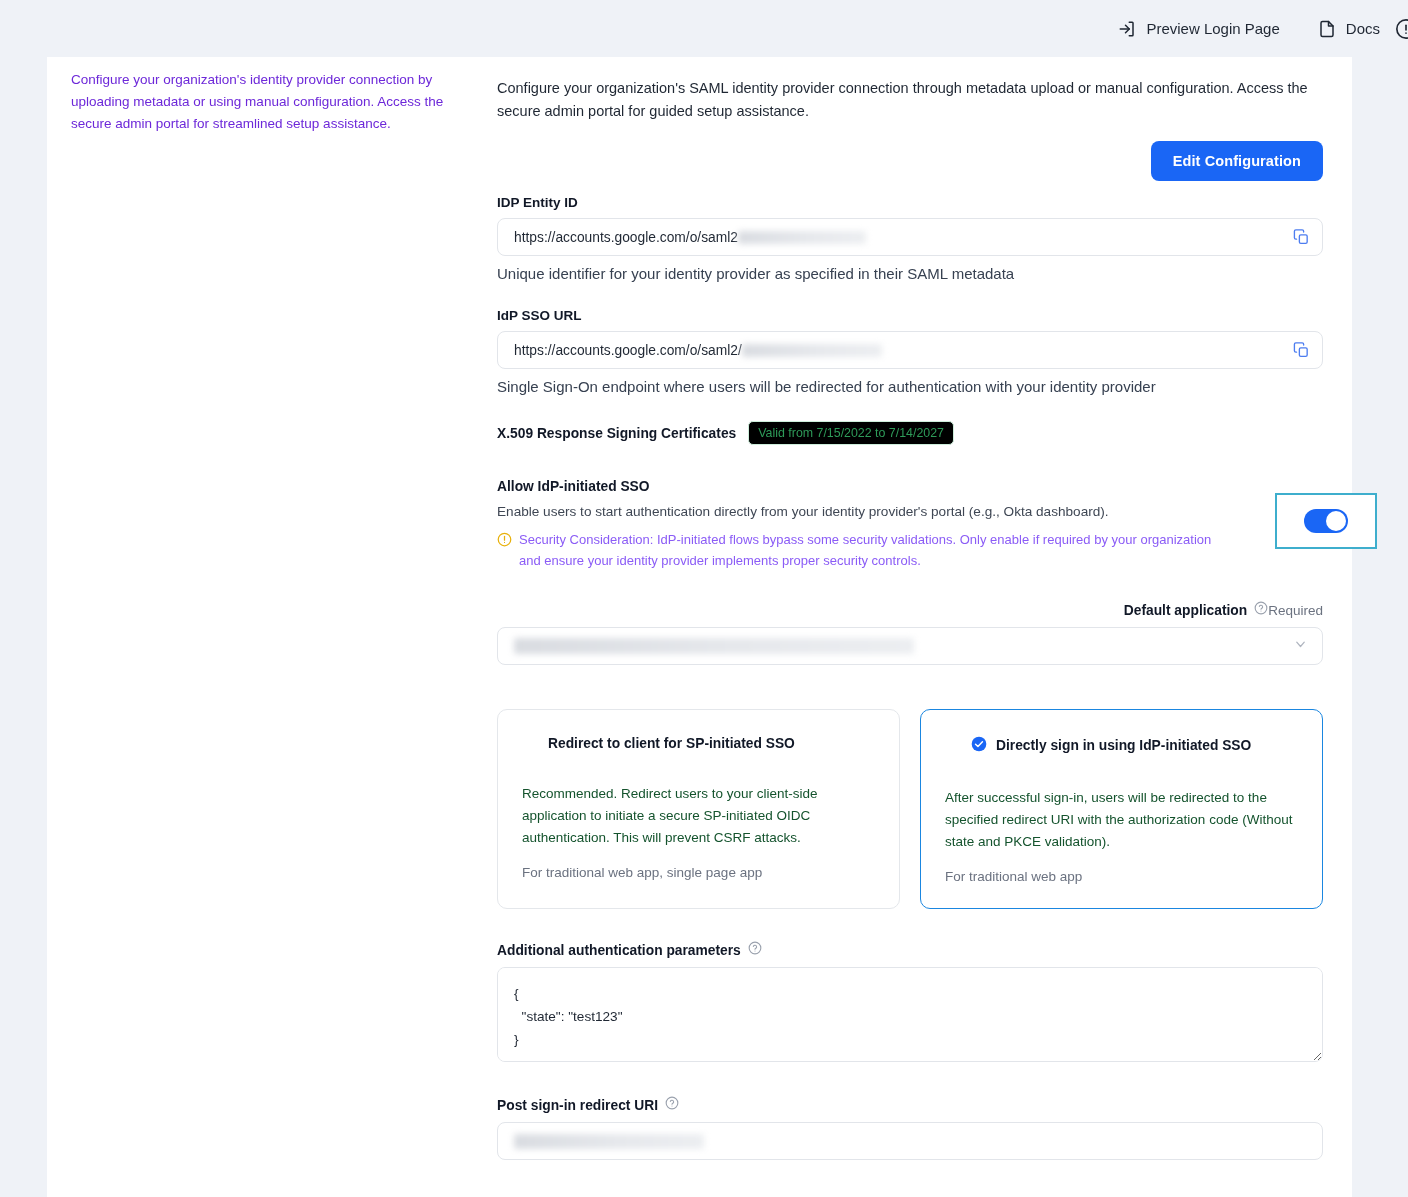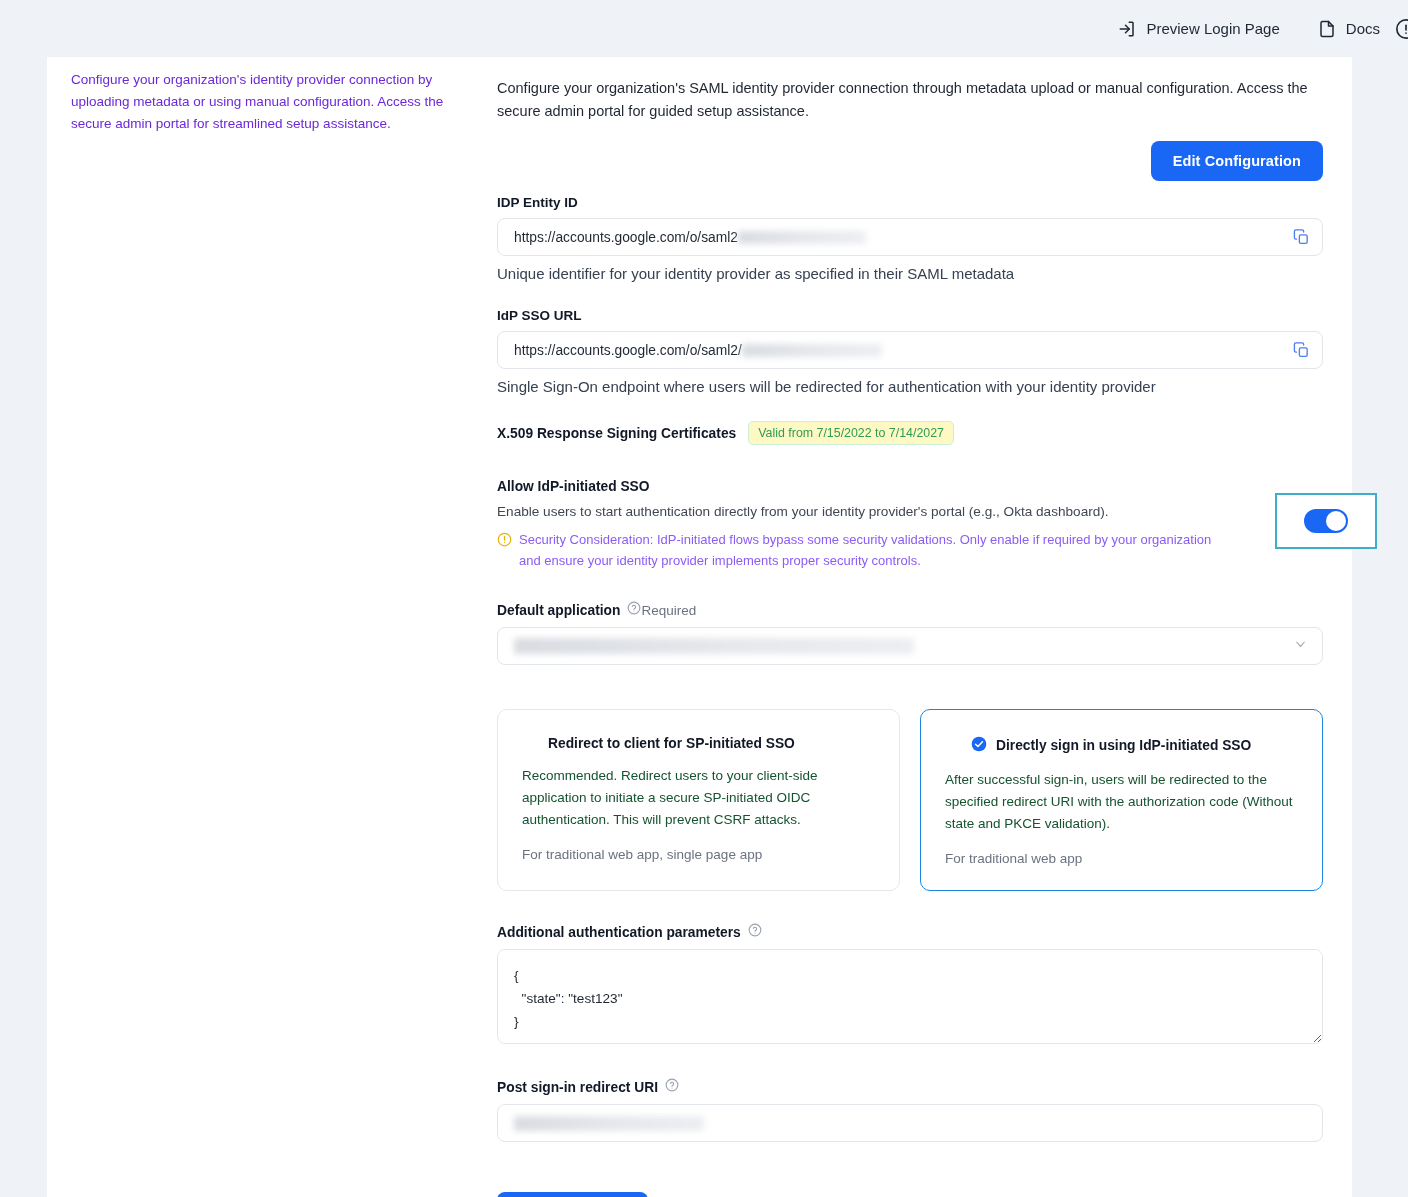--- a/index.html
+++ b/index.html
@@ -81,21 +81,21 @@
   }
   .copy-btn {
     position: absolute; right: 12px; top: 50%; transform: translateY(-50%);
     cursor: pointer; line-height: 0;
   }
   .hint { font-size: 15px; color: #374151; margin: 9px 0 26px 0; }
 
   .cert-row { display: flex; align-items: center; gap: 12px; margin: 0 0 34px 0; }
   .cert-label { font-size: 13.8px; font-weight: bold; color: #111827; }
   .badge {
-    font-size: 12.4px; color: #2e9b59; background: #fef9c3;
+    font-size: 12.4px; color: #2e9b59; background: #000000;
     border: 1px solid #cdeedb; border-radius: 5px; padding: 4px 9px;
   }
 
   
   .idp-block { position: relative; margin-bottom: 30px; }
   .idp-title { font-size: 13.8px; font-weight: bold; color: #111827; margin: 0 0 10px 0; }
   .idp-desc { font-size: 13.6px; color: #3f4754; margin: 0 0 10px 0; }
   .warn {
     font-size: 13px; color: #8b5cf6; line-height: 21px; max-width: 730px;
     display: flex; gap: 7px; align-items: flex-start;
@@ -110,42 +110,42 @@
   .toggle {
     width: 44px; height: 24px; border-radius: 12px; background: #1a66f5;
     position: relative;
   }
   .toggle .knob {
     position: absolute; right: 2px; top: 2px; width: 20px; height: 20px;
     border-radius: 50%; background: #fff;
   }
 
   
-  .da-row { display: flex; align-items: center; justify-content: flex-start; width: 826px; margin-bottom: 8px; }
+  .da-row { display: flex; align-items: center; justify-content: flex-end; width: 826px; margin-bottom: 8px; }
   .da-left { display: flex; align-items: center; gap: 7px; }
   .da-label { font-size: 13.8px; font-weight: bold; color: #111827; }
   .da-required { font-size: 13.5px; color: #6b7280; }
   .select-wrap {
     position: relative; display: flex; align-items: center;
     border: 1px solid #e2e5ea; border-radius: 8px; background: #fff;
     height: 38px; padding: 0 36px 0 16px; width: 826px; cursor: pointer;
     margin-bottom: 44px;
   }
   .chev { position: absolute; right: 14px; top: 50%; transform: translateY(-50%); }
 
   
   .cards { display: flex; gap: 20px; width: 826px; margin-bottom: 32px; }
   .card {
     flex: 1 1 0; border: 1px solid #e4e7eb; border-radius: 10px;
     padding: 26px 24px 24px 24px; background: #fff; cursor: pointer;
   }
   .card.selected { border: 1px solid #1a86e0; }
   .card-title {
     font-size: 13.8px; font-weight: bold; color: #111827;
-    display: flex; align-items: center; gap: 9px; margin-bottom: 14px; padding-left: 26px;
+    display: flex; align-items: center; gap: 9px; margin-bottom: 32px; padding-left: 26px;
   }
   .card-body { font-size: 13.5px; line-height: 22px; color: #14532d; margin-bottom: 16px; }
   .card-foot { font-size: 13.5px; color: #6b7280; }
 
   
   .ta-label-row { display: flex; align-items: center; gap: 7px; margin-bottom: 8px; }
   .ta-label { font-size: 13.8px; font-weight: bold; color: #111827; }
   .ta {
     width: 826px; height: 95px; border: 1px solid #e2e5ea; border-radius: 8px;
     background: #fff; padding: 14px 16px; font-size: 13.6px; line-height: 23px;

